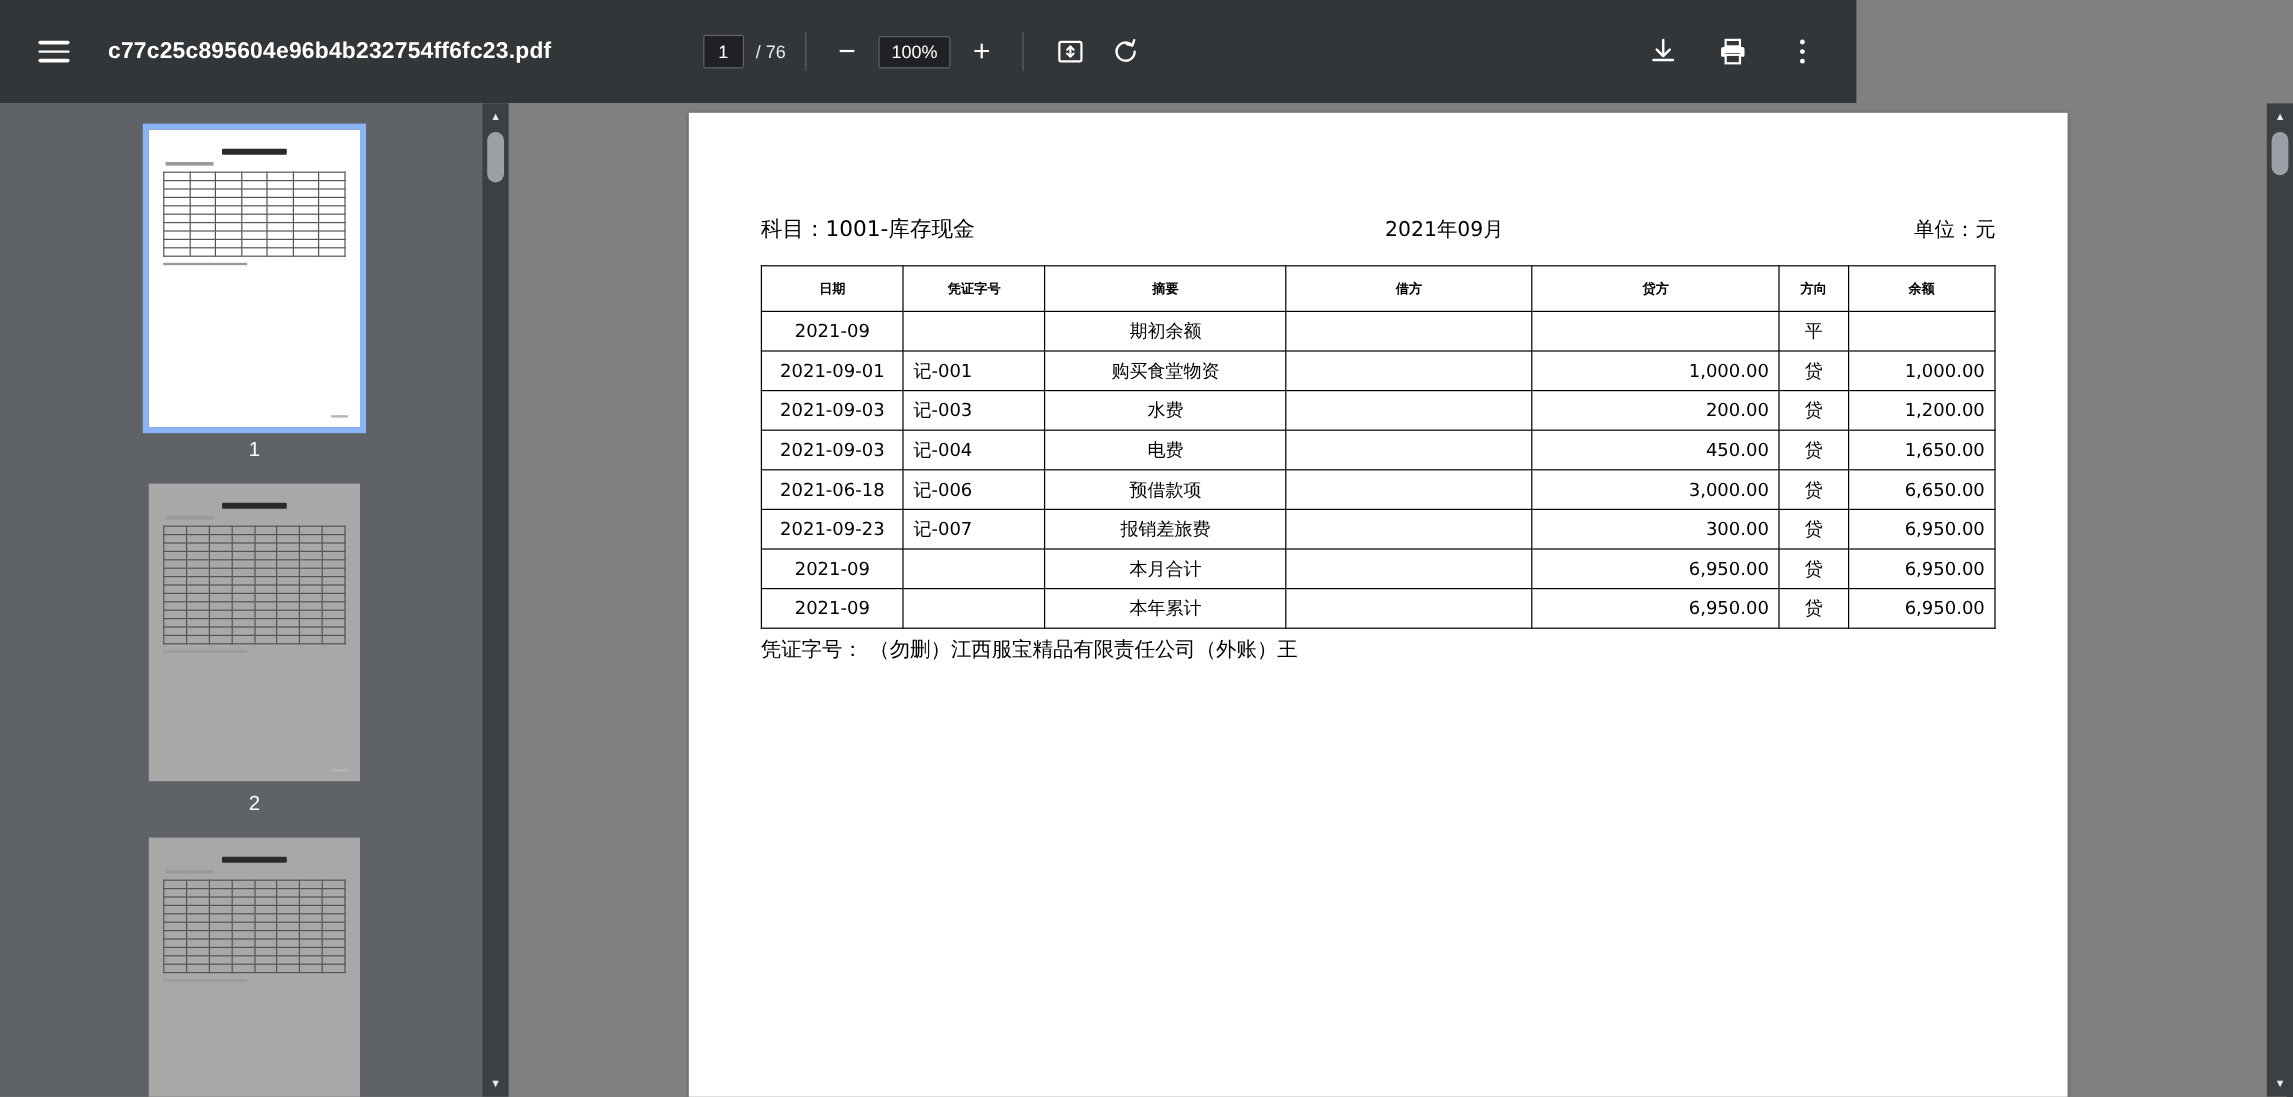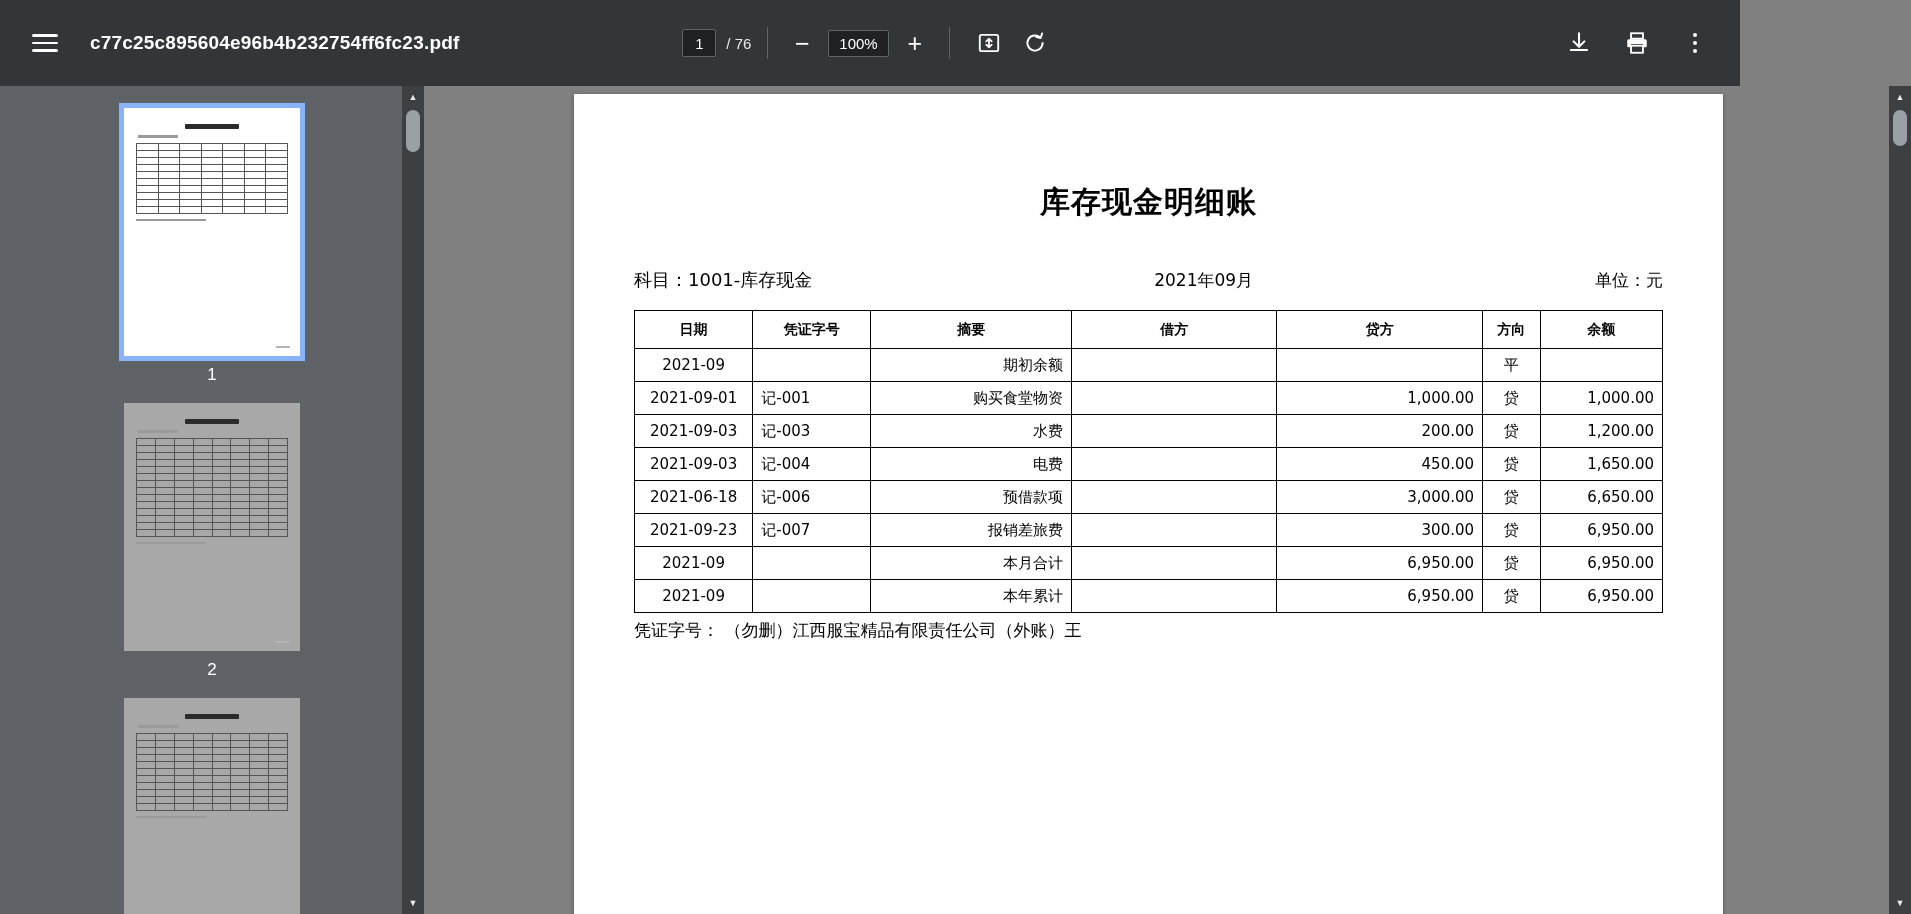--- a/index.html
+++ b/index.html
@@ -10,21 +10,21 @@
     overflow: hidden;
     font-family: "Liberation Sans", sans-serif;
     background: #808080;
   }
   * { box-sizing: border-box; }
 
   
   .toolbar {
     position: absolute;
     top: 0; left: 0;
-    width: 1740px; height: 86px;
+    width: 1547px; height: 86px;
     background: #323639;
     display: flex;
     align-items: center;
     color: #ffffff;
   }
   .tb-left {
     display: flex;
     align-items: center;
     flex: 0 0 auto;
     padding-left: 22px;
@@ -251,27 +251,27 @@
   }
   table.ledger th, table.ledger td {
     border: 1px solid #000;
     height: 33px;
     font-size: 15px;
     font-weight: normal;
     padding: 0 8px;
   }
   table.ledger th {
     font-weight: bold;
-    font-size: 14px;
+    font-size: 11px;
     text-align: center;
     height: 38px;
   }
   td.c-date { width: 11.5%; text-align: center; }
   td.c-voucher { width: 11.5%; text-align: left; padding-left: 14px;}
-  td.c-summary { width: 19.5%; text-align: right; padding-left: 10px;}
+  td.c-summary { width: 19.5%; text-align: center; padding-left: 10px;}
   td.c-debit { width: 20%; text-align: right; padding-right: 10px;}
   td.c-credit { width: 20%; text-align: right; padding-right: 10px;}
   td.c-dir { width: 5.6%; text-align: center; }
   td.c-balance { width: 20%; text-align: right; padding-right: 10px;}
   .footer-line {
     margin-top: 6px;
     font-size: 17px;
     font-family: "DejaVu Sans", sans-serif;
   }
 
@@ -748,21 +748,20 @@
     <div class="sb-scroll">
       <div class="sb-arrow">▲</div>
       <div class="sb-thumb"></div>
       <div class="sb-arrow bottom">▼</div>
     </div>
   </div>
 
   <div class="viewer">
     <div class="page">
       <div class="page-inner">
-        <div class="doc-h1">库存现金明细账</div>
         <div class="meta-row">
           <div class="meta-left">科目：1001-库存现金</div>
           <div class="meta-center">2021年09月</div>
           <div class="meta-right">单位：元</div>
         </div>
 
         <table class="ledger">
           <thead>
             <tr>
               <th>日期</th>

